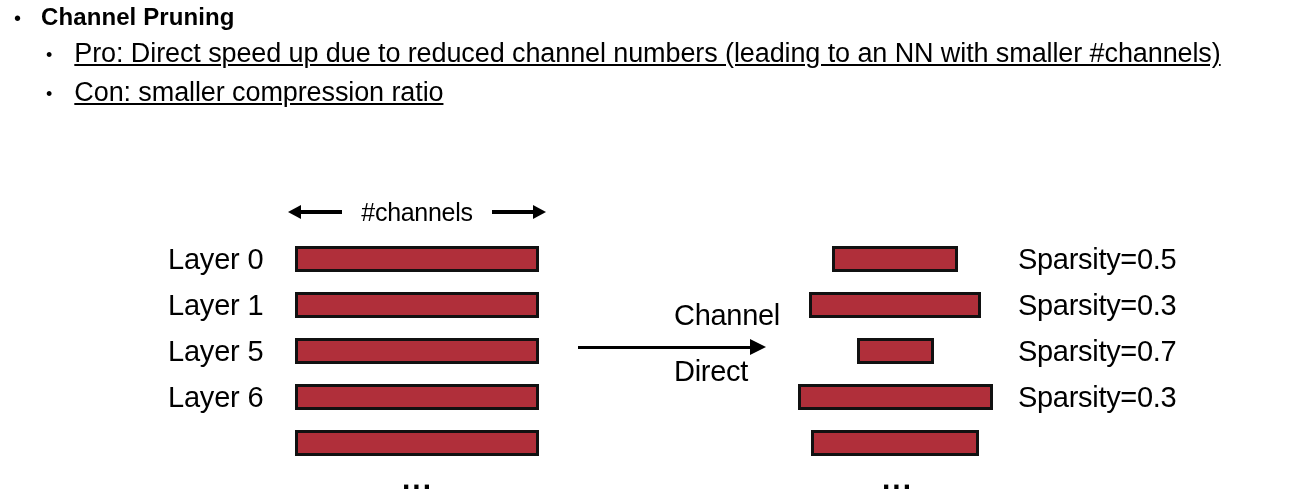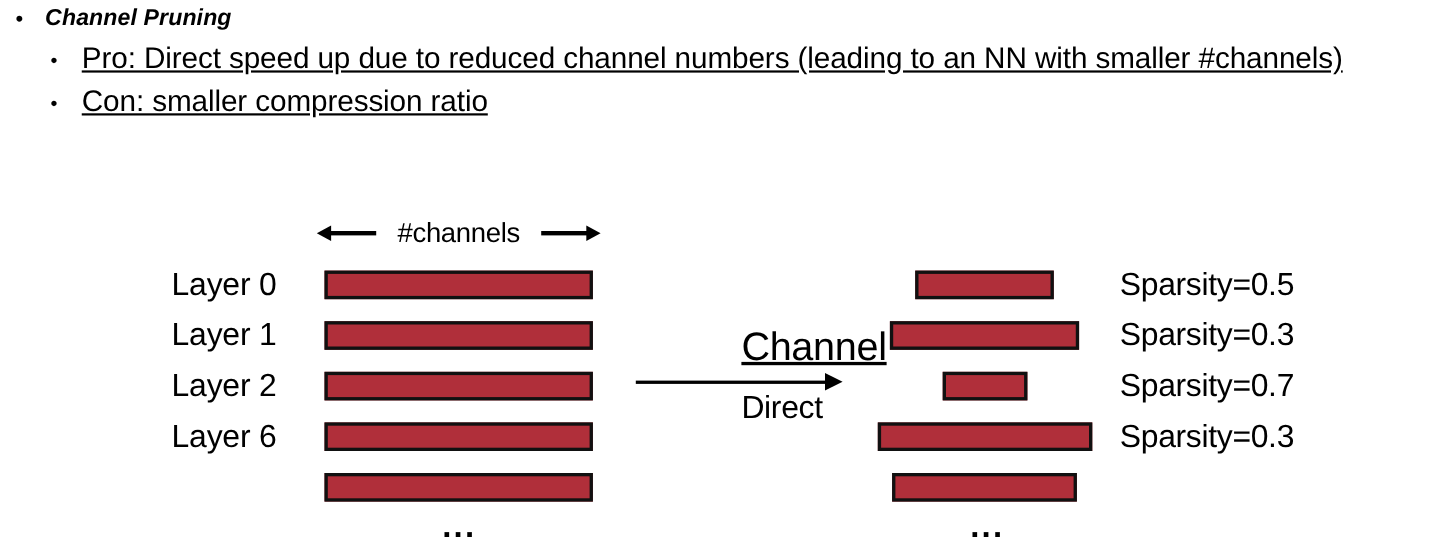--- a/index.html
+++ b/index.html
@@ -33,26 +33,25 @@
   .dot {
     flex: 0 0 auto;
     line-height: 1;
     font-size: 19px;
     padding-top: 9px;
   }
   .dot-l1 { font-size: 20px; padding-top: 8px; }
   .dot-l2 { font-size: 18px; padding-top: 12px; }
 
   .btext-l1 {
-    font-size: 21px;
+    font-size: 24px;
     font-weight: bold;
     line-height: 34px;
     padding-left: 20px;
     letter-spacing: 0.1px;
-    font-style: italic;
   }
   .btext-l2 {
     font-size: 27px;
     font-weight: normal;
     line-height: 39px;
     padding-left: 22px;
     max-width: 1215px;
     letter-spacing: -0.1px;
     text-decoration: underline;
   }
@@ -101,21 +100,21 @@
     margin-top: -2px;
     height: 4px;
     background: #000;
   }
   .arrow-tail-left { left: 10px; width: 44px; }
   .arrow-tail-right { right: 10px; width: 44px; }
 
   
   .layer-labels {
     position: absolute;
-    left: 156px;
+    left: 168px;
     top: 60px;
     width: 118px;
   }
   .layer-label {
     height: 46px;
     line-height: 46px;
     font-size: 29px;
     text-align: left;
     white-space: nowrap;
     letter-spacing: -0.2px;
@@ -185,25 +184,24 @@
     width: 0;
     height: 0;
     border-top: 8px solid transparent;
     border-bottom: 8px solid transparent;
     border-left: 16px solid #000;
   }
   .prune-word-top {
     position: absolute;
     left: 96px;
     top: 0px;
-    font-size: 36px;
+    font-size: 29px;
     line-height: 34px;
     white-space: nowrap;
     letter-spacing: -0.3px;
-    text-decoration: underline;
   }
   .prune-word-bottom {
     position: absolute;
     left: 96px;
     top: 56px;
     font-size: 29px;
     line-height: 34px;
     white-space: nowrap;
     letter-spacing: -0.3px;
   }
@@ -249,21 +247,21 @@
     <span class="arrow-head-left"></span>
     <span class="arrow-tail-left"></span>
     <span class="ch-label">#channels</span>
     <span class="arrow-tail-right"></span>
     <span class="arrow-head-right"></span>
   </div>
 
   <div class="layer-labels">
     <div class="layer-label">Layer 0</div>
     <div class="layer-label">Layer 1</div>
-    <div class="layer-label">Layer 2</div>
+    <div class="layer-label">Layer 5</div>
     <div class="layer-label">Layer 6</div>
   </div>
 
   <div class="bars-left">
     <div class="bar-slot">
         <div class="bar" style="width: 244px; background: rgb(176, 47, 58); border-color: rgb(17, 17, 17);"></div>
       </div>
     <div class="bar-slot">
         <div class="bar" style="width: 244px; background: rgb(176, 47, 58); border-color: rgb(17, 17, 17);"></div>
       </div>

